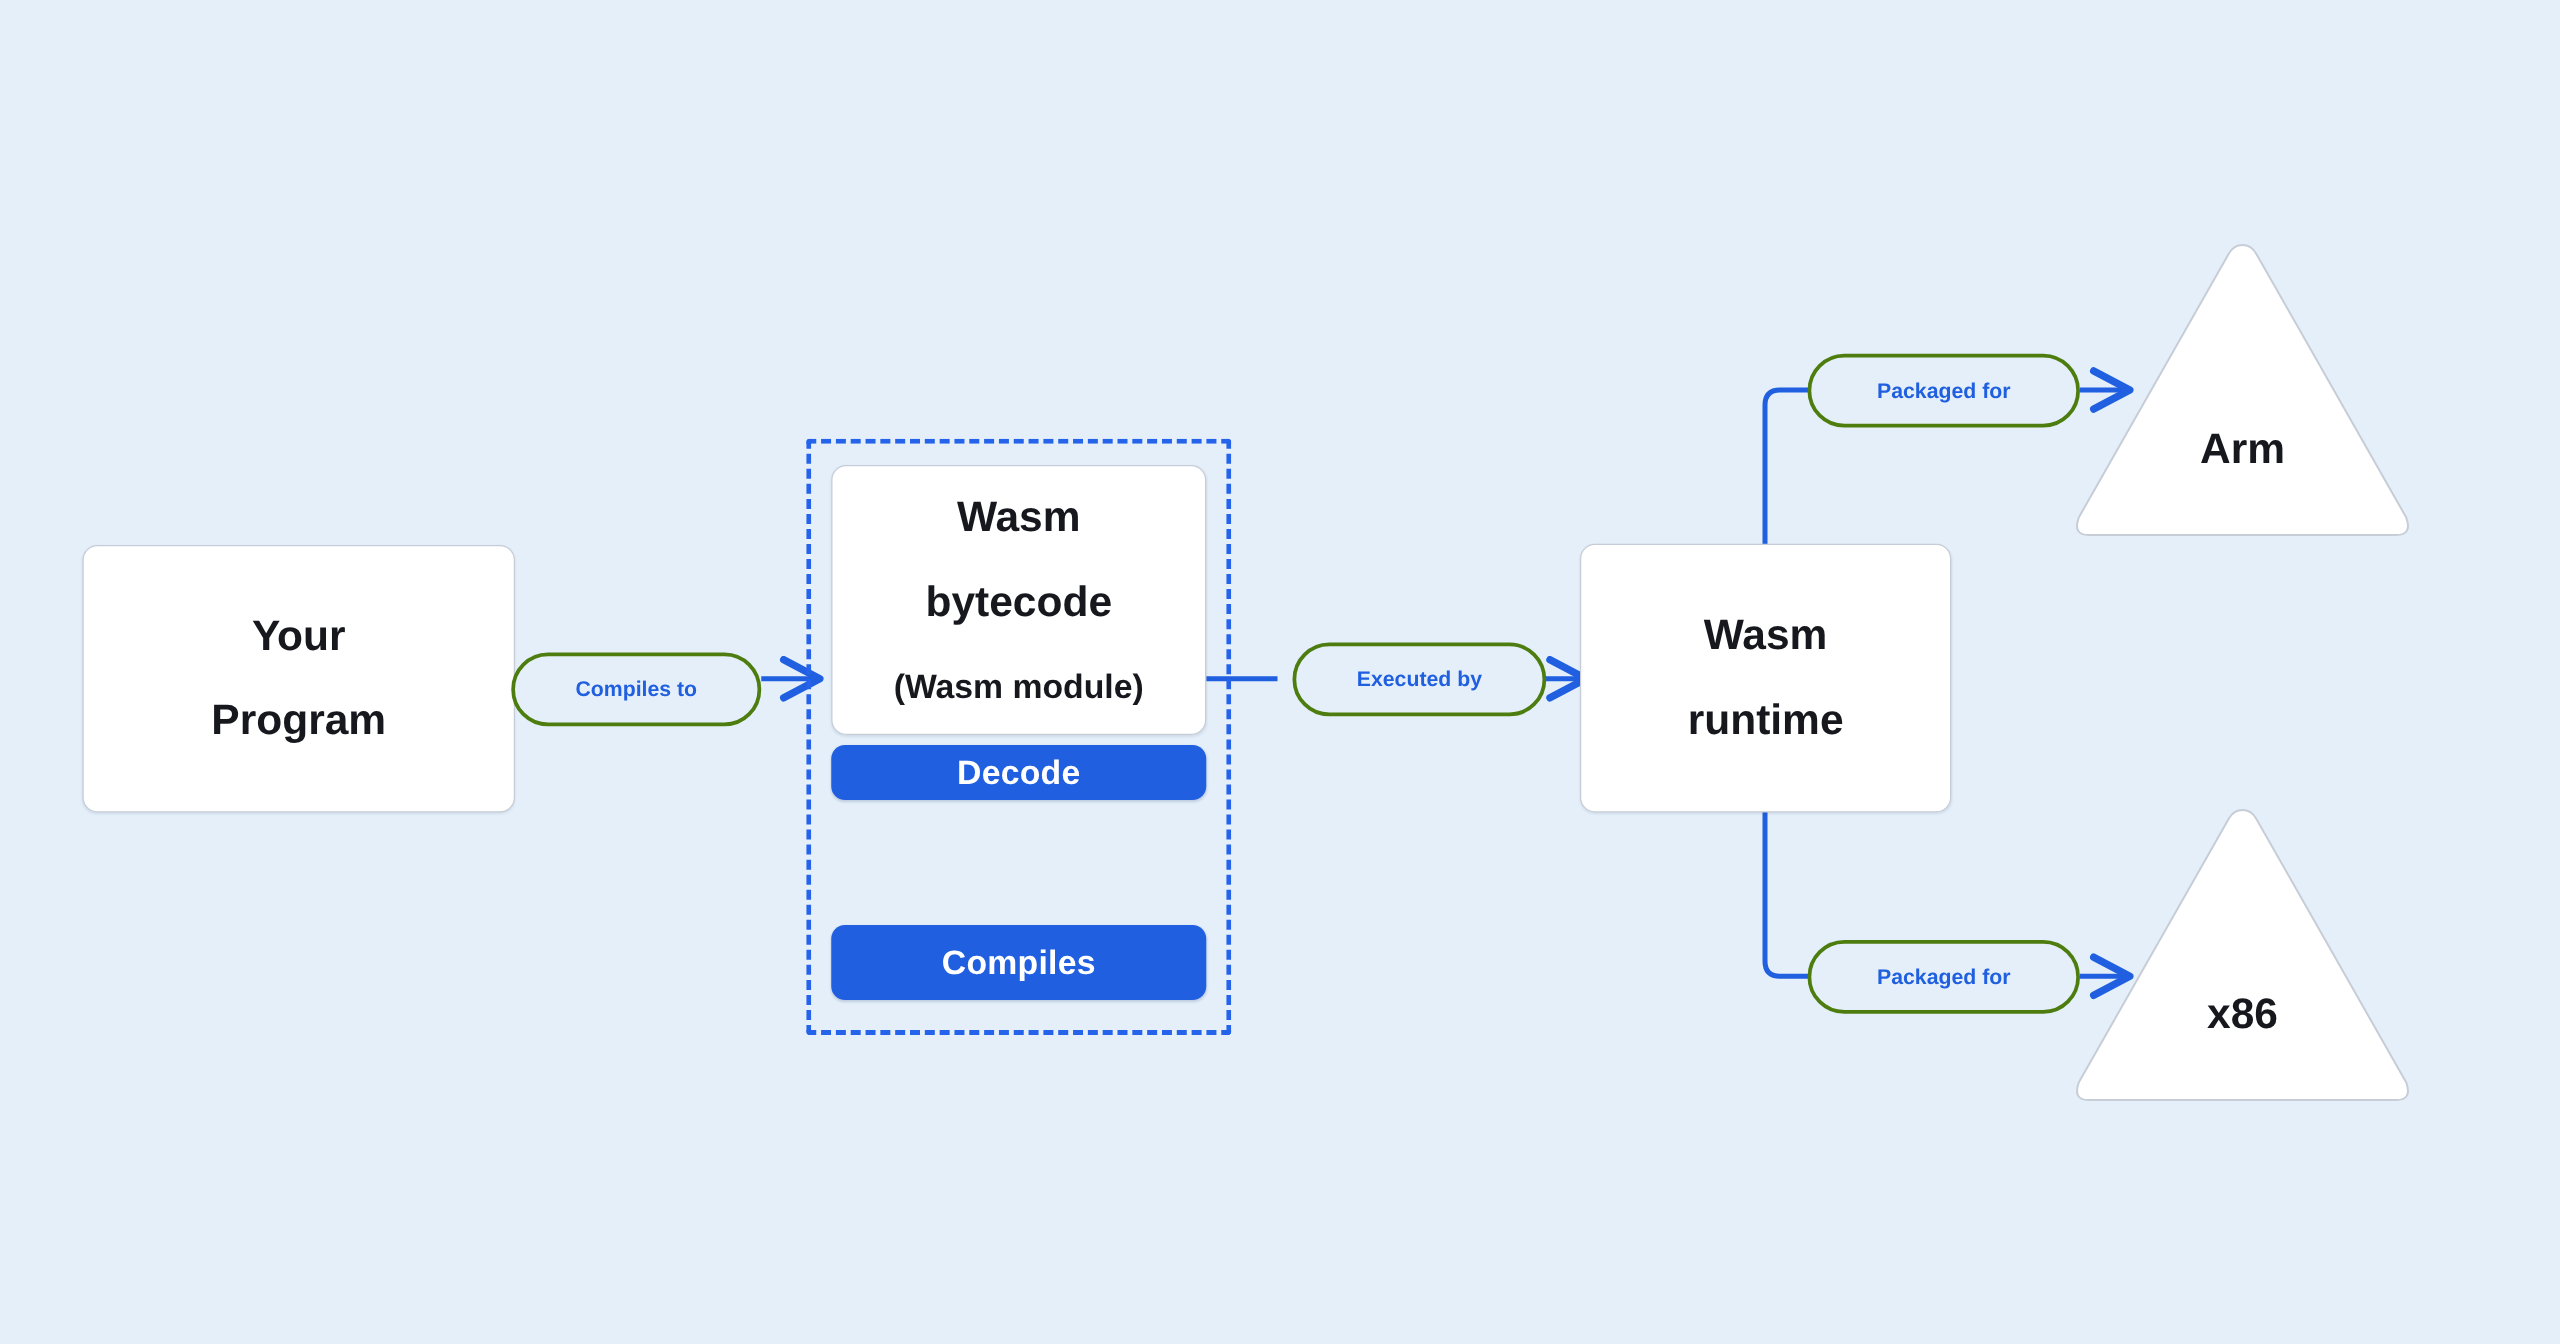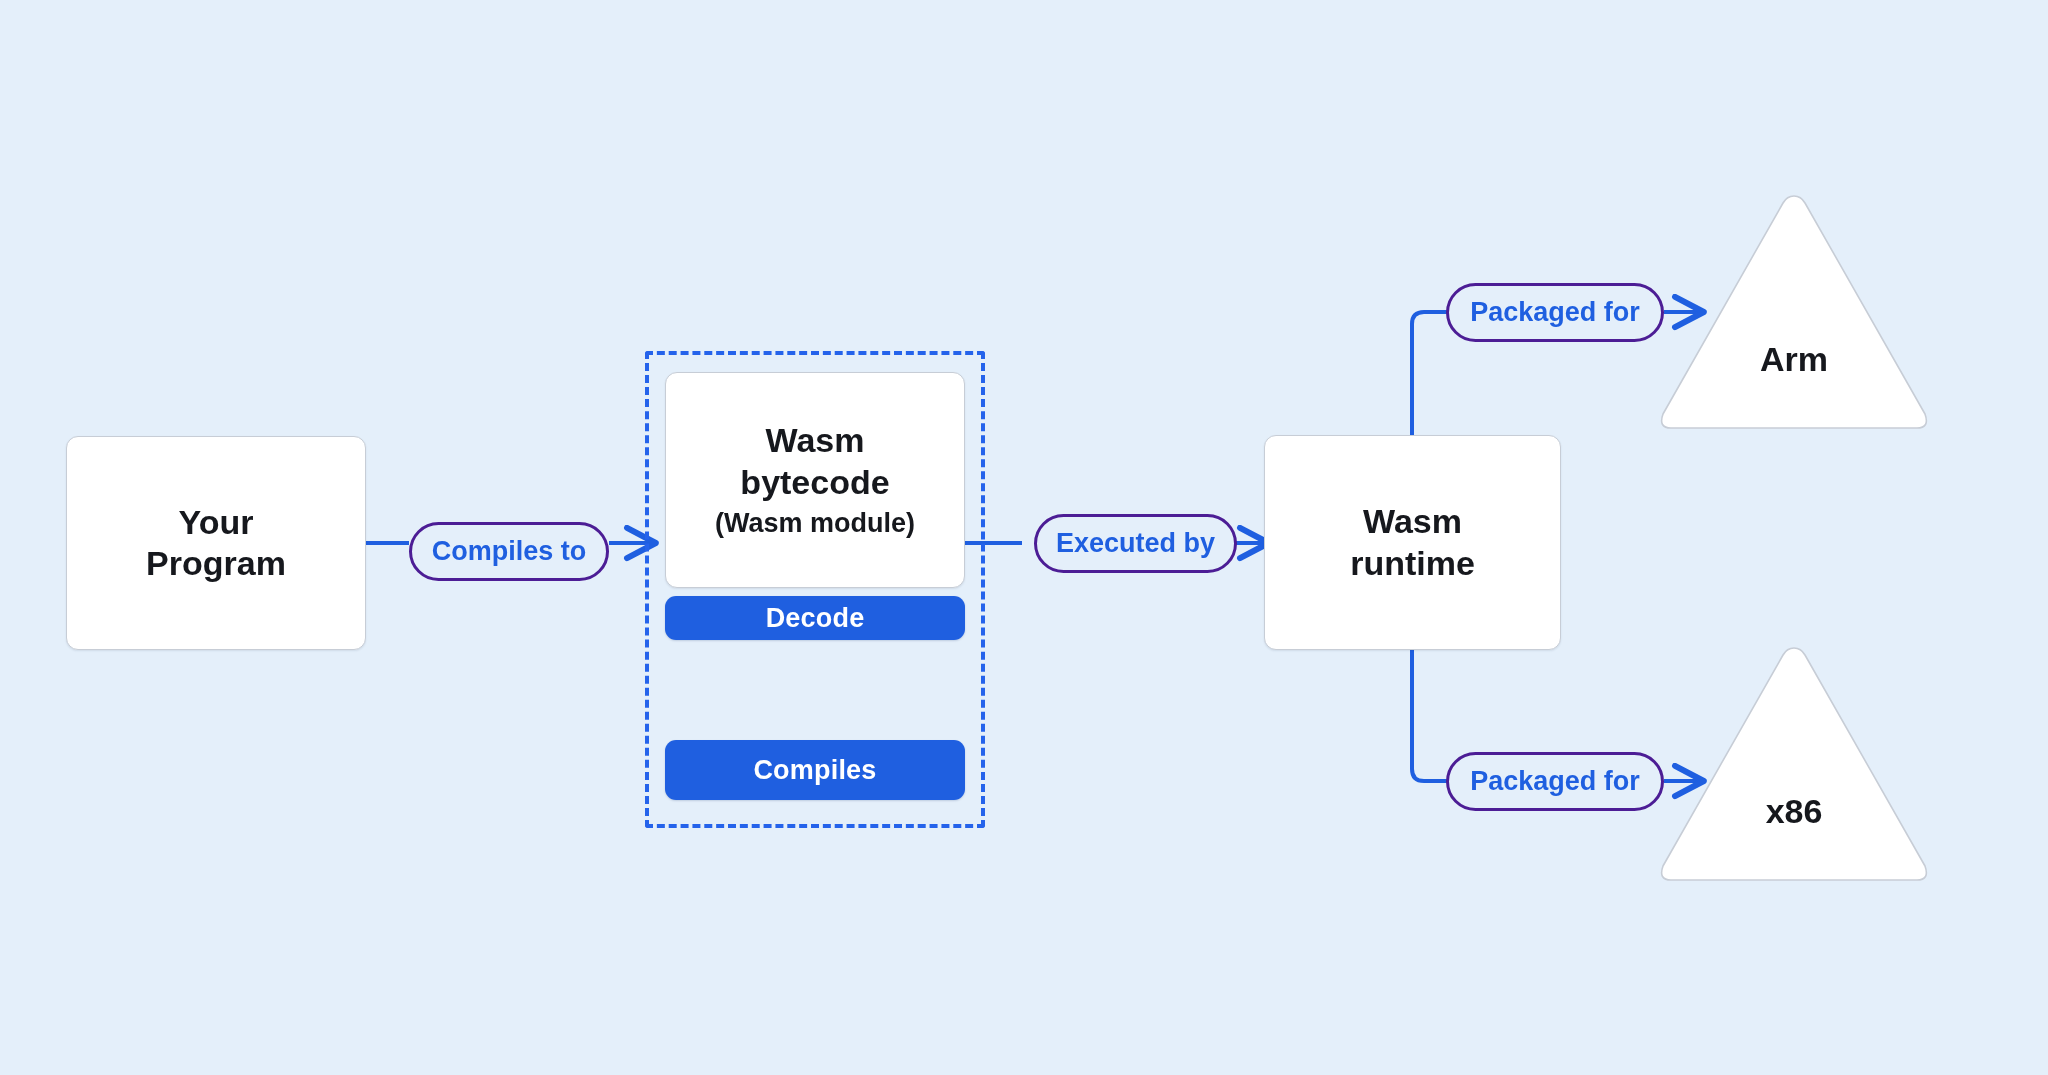--- a/index.html
+++ b/index.html
@@ -39,20 +39,21 @@
     text-align: center;
   }
   .card {
     background: #ffffff;
     border: 1px solid #c7cdd6;
     border-radius: 12px;
     box-shadow: 0 1px 2px rgba(30, 50, 80, 0.10);
     color: #16181d;
     font-weight: bold;
     line-height: 1.22;
+    gap: 26px;
   }
   .card .line {
     display: block;
     white-space: nowrap;
   }
   .card .sub {
     display: block;
     white-space: nowrap;
     font-size: 27px;
     margin-top: 4px;
@@ -81,27 +82,27 @@
     font-weight: bold;
     letter-spacing: 0.2px;
     box-shadow: 0 1px 2px rgba(20, 50, 110, 0.18);
   }
 
   
   .edge-pill {
     position: absolute;
     box-sizing: border-box;
     background: #e4effa;
-    border: 3px solid #4c1d95;
+    border: 3px solid #4d7c0f;
     border-radius: 999px;
     color: #1f5fe0;
     display: flex;
     align-items: center;
     justify-content: center;
-    font-size: 27px;
+    font-size: 17px;
     font-weight: bold;
     white-space: nowrap;
     z-index: 3;
   }
 
   
   .tri-wrap {
     position: absolute;
   }
   .tri-wrap svg {
@@ -141,21 +142,21 @@
 
     <path d="M1412,435 L1412,324 Q1412,312 1424,312 L1446,312" fill="none" stroke="#1f5fe0" stroke-width="4" stroke-linecap="round"></path>
 
     <path d="M1664,312 L1703,312" fill="none" stroke="#1f5fe0" stroke-width="4" marker-end="url(#arrowhead)"></path>
 
     <path d="M1412,650 L1412,769 Q1412,781 1424,781 L1446,781" fill="none" stroke="#1f5fe0" stroke-width="4" stroke-linecap="round"></path>
 
     <path d="M1664,781 L1703,781" fill="none" stroke="#1f5fe0" stroke-width="4" marker-end="url(#arrowhead)"></path>
   </svg>
 
-  <div class="node card" style="left:66px; top:436px; width:300px; height:214px; font-size:34px;">
+  <div class="node card" style="left:66px; top:436px; width:346px; height:214px; font-size:34px;">
     <span class="line">Your</span>
     <span class="line">Program</span>
   </div>
 
   <div class="edge-pill" style="left:409px; top:522px; width:200px; height:59px;">
     <span>Compiles to</span>
   </div>
 
   <div class="dashed-frame" style="left:645px; top:351px; width:340px; height:477px;"></div>
 

